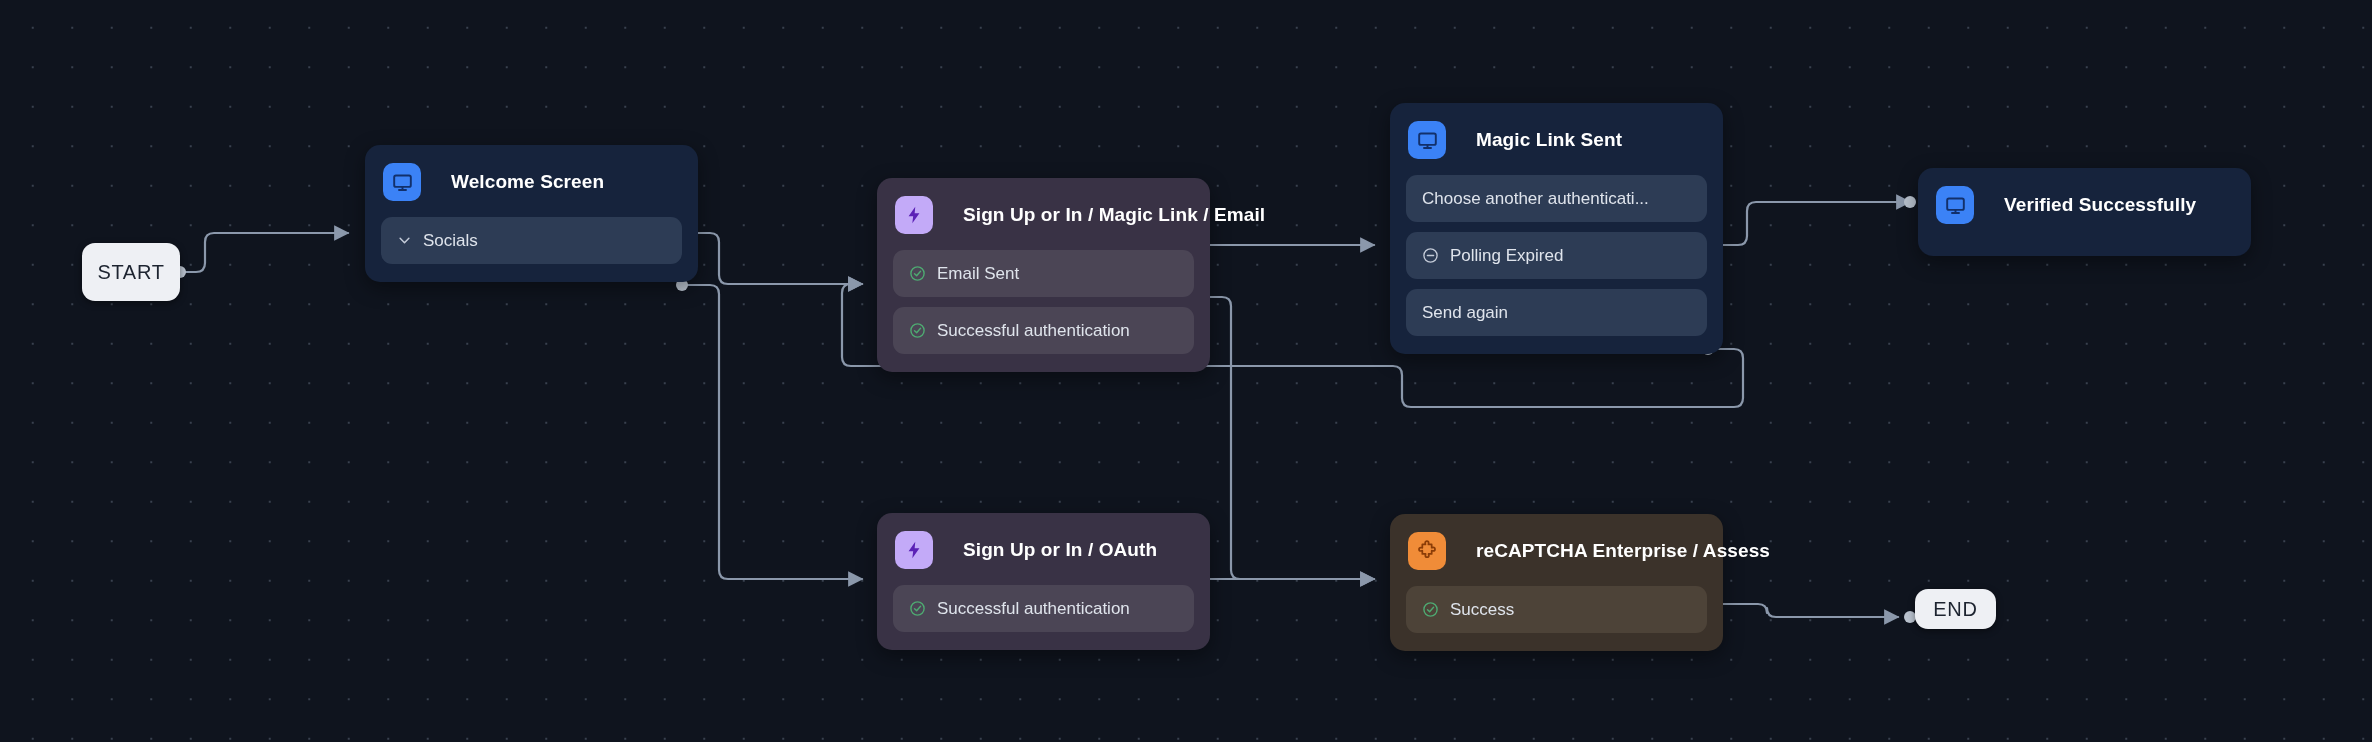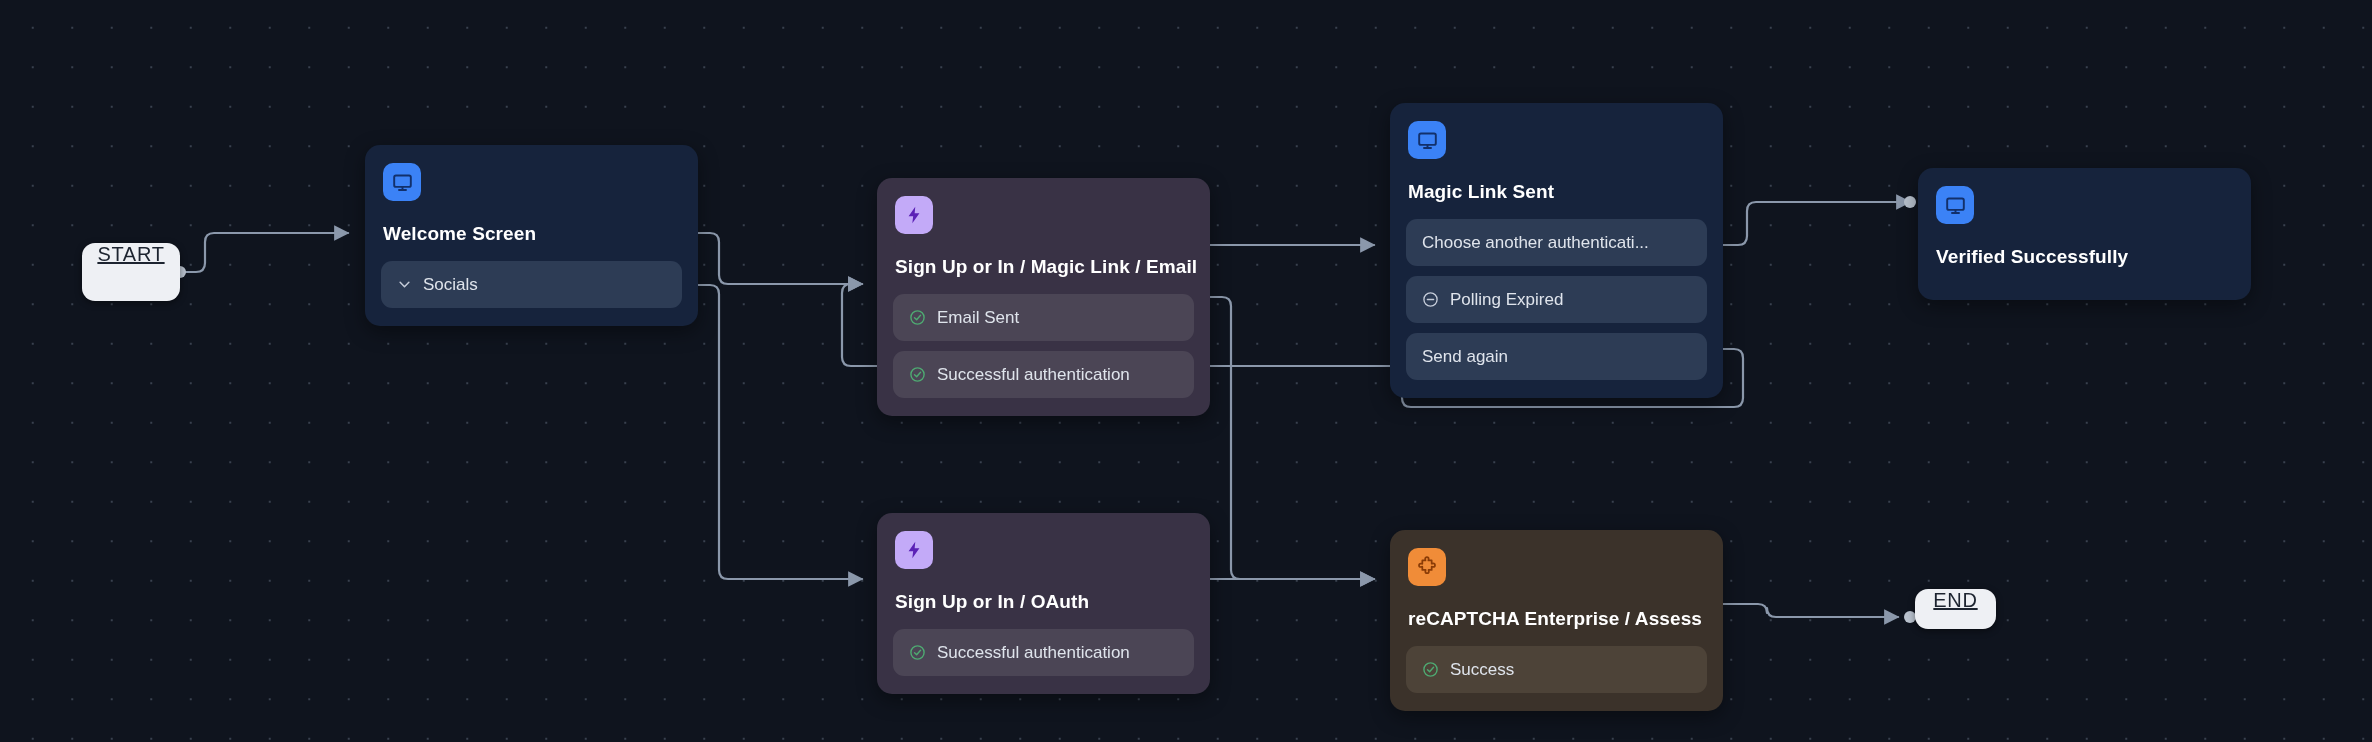--- a/index.html
+++ b/index.html
@@ -35,42 +35,42 @@
   .port-dot { fill: #b9c2ce; }
   .port-ring { fill: none; stroke: #8b98ab; stroke-width: 1.8; }
 
   
   .terminal {
     position: absolute;
     z-index: 3;
     background: #eef0f4;
     border-radius: 13px;
     display: flex;
+    align-items: center;
     justify-content: center;
     color: #1d2430;
     font-size: 20px;
     letter-spacing: 0.7px;
     box-shadow: 0 2px 7px rgba(0,0,0,.45);
-    text-decoration: underline;
   }
 
   
   .node {
     position: absolute;
     z-index: 2;
     border-radius: 15px;
     padding: 16px 16px 18px 16px;
     box-shadow: 0 6px 20px rgba(0,0,0,.40);
   }
   .node-header {
     display: flex;
-    gap: 22px;
+    align-items: center;
+    gap: 30px;
     padding: 2px 2px 0 2px;
     margin-bottom: 16px;
-    flex-direction: column;
   }
   .node-icon {
     width: 38px; height: 38px;
     border-radius: 10px;
     display: flex; align-items: center; justify-content: center;
     flex: 0 0 auto;
   }
   .node-title {
     font-size: 19px;
     font-weight: bold;
@@ -264,21 +264,21 @@
           <rect x="2.5" y="4" width="19" height="13" rx="2"></rect>
           <line x1="8" y1="20.5" x2="16" y2="20.5"></line>
           <line x1="12" y1="17" x2="12" y2="20.5"></line>
         </svg>
       </div>
       <div class="node-title">Verified Successfully</div>
     </div>
     <div style="height:24px;"></div>
   </div>
 
-  <div class="node captcha" style="left:1390px; top:514px; width:333px;margin-top:16px;">
+  <div class="node captcha" style="left:1390px; top:514px; width:333px;">
     <div class="node-header">
       <div class="node-icon icon-puzzle">
         <svg width="22" height="22" viewBox="0 0 24 24" fill="none" stroke="#8a3c07" stroke-width="1.9" stroke-linecap="round" stroke-linejoin="round">
           <path d="M10 3.2a1.9 1.9 0 0 1 3.8 0c0 .7-.3 1.2-.3 1.7h3.6v3.5c.5 0 1-.3 1.7-.3a1.9 1.9 0 0 1 0 3.8c-.7 0-1.2-.3-1.7-.3v3.6h-3.4c0 .5.3 1 .3 1.7a1.9 1.9 0 0 1-3.8 0c0-.7.3-1.2.3-1.7H6.9v-3.5c-.5 0-1 .3-1.7.3a1.9 1.9 0 0 1 0-3.8c.7 0 1.2.3 1.7.3V4.9h3.4c0-.5-.3-1-.3-1.7z"></path>
         </svg>
       </div>
       <div class="node-title">reCAPTCHA Enterprise / Assess</div>
     </div>
     <div class="row">
       <span class="row-icon">

